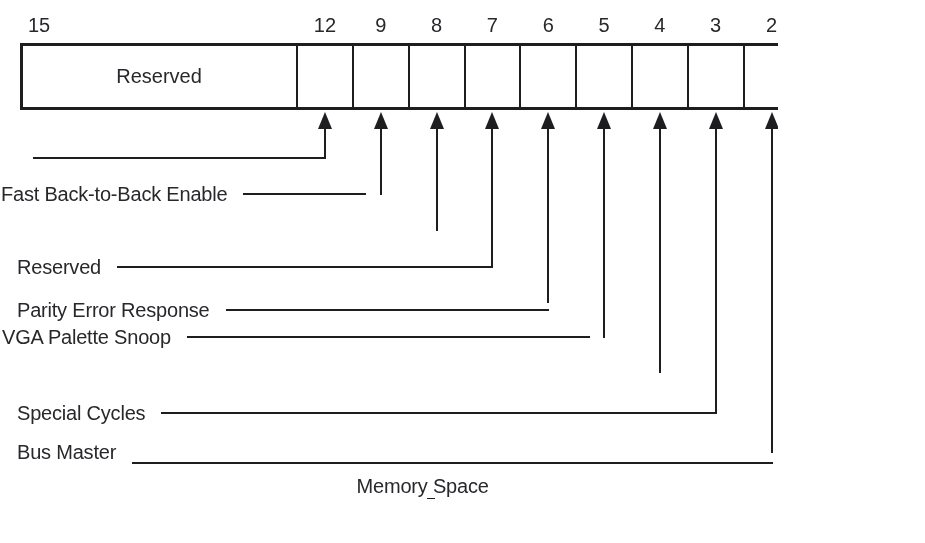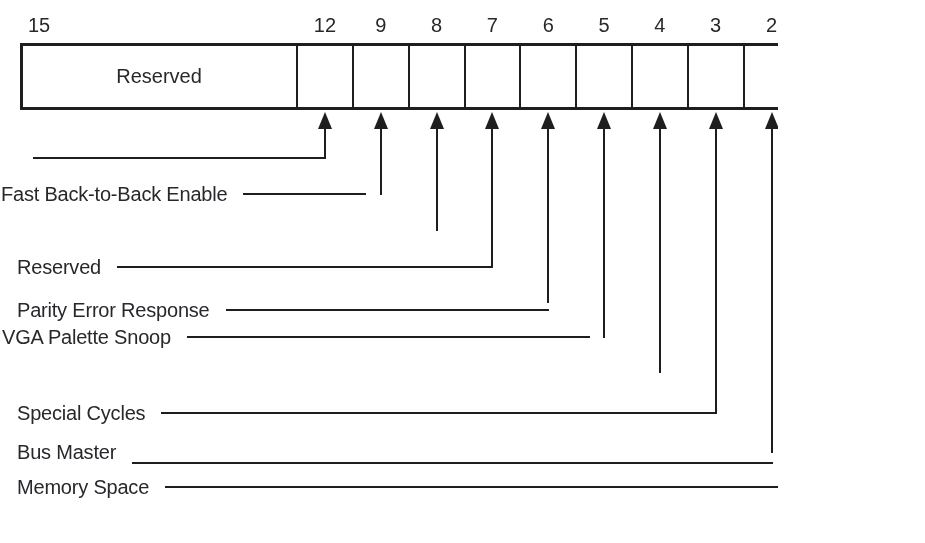--- a/index.html
+++ b/index.html
@@ -126,21 +126,21 @@
       <div class="leader"></div>
     </div>
     <div class="vline" style="left: 714.6px; top: 127px; height: 287px;"></div>
     <div class="arrow" style="left: 708.6px; top: 112px;"></div>
     <div class="frow" style="left: 17px; top: 440px; width: 755.5px; align-items: flex-end;">
       <span class="flabel">Bus Master</span>
       <div class="leader"></div>
     </div>
     <div class="vline" style="left: 770.5px; top: 127px; height: 326px;"></div>
     <div class="arrow" style="left: 764.5px; top: 112px;"></div>
-    <div class="frow" style="left: 17px; top: 475px; width: 811.3px;">
+    <div class="frow" style="left: 17px; top: 475px; width: 811.3px; flex-direction: column;">
       <span class="flabel">Memory Space</span>
       <div class="leader"></div>
     </div>
     <div class="vline" style="left: 826.3px; top: 127px; height: 361px;"></div>
     <div class="arrow" style="left: 820.3px; top: 112px;"></div>
     <div class="vline" style="left: 882.1px; top: 127px; height: 395px;"></div>
     <div class="arrow" style="left: 876.1px; top: 112px;"></div>
   </div>
 
 </body></html>

